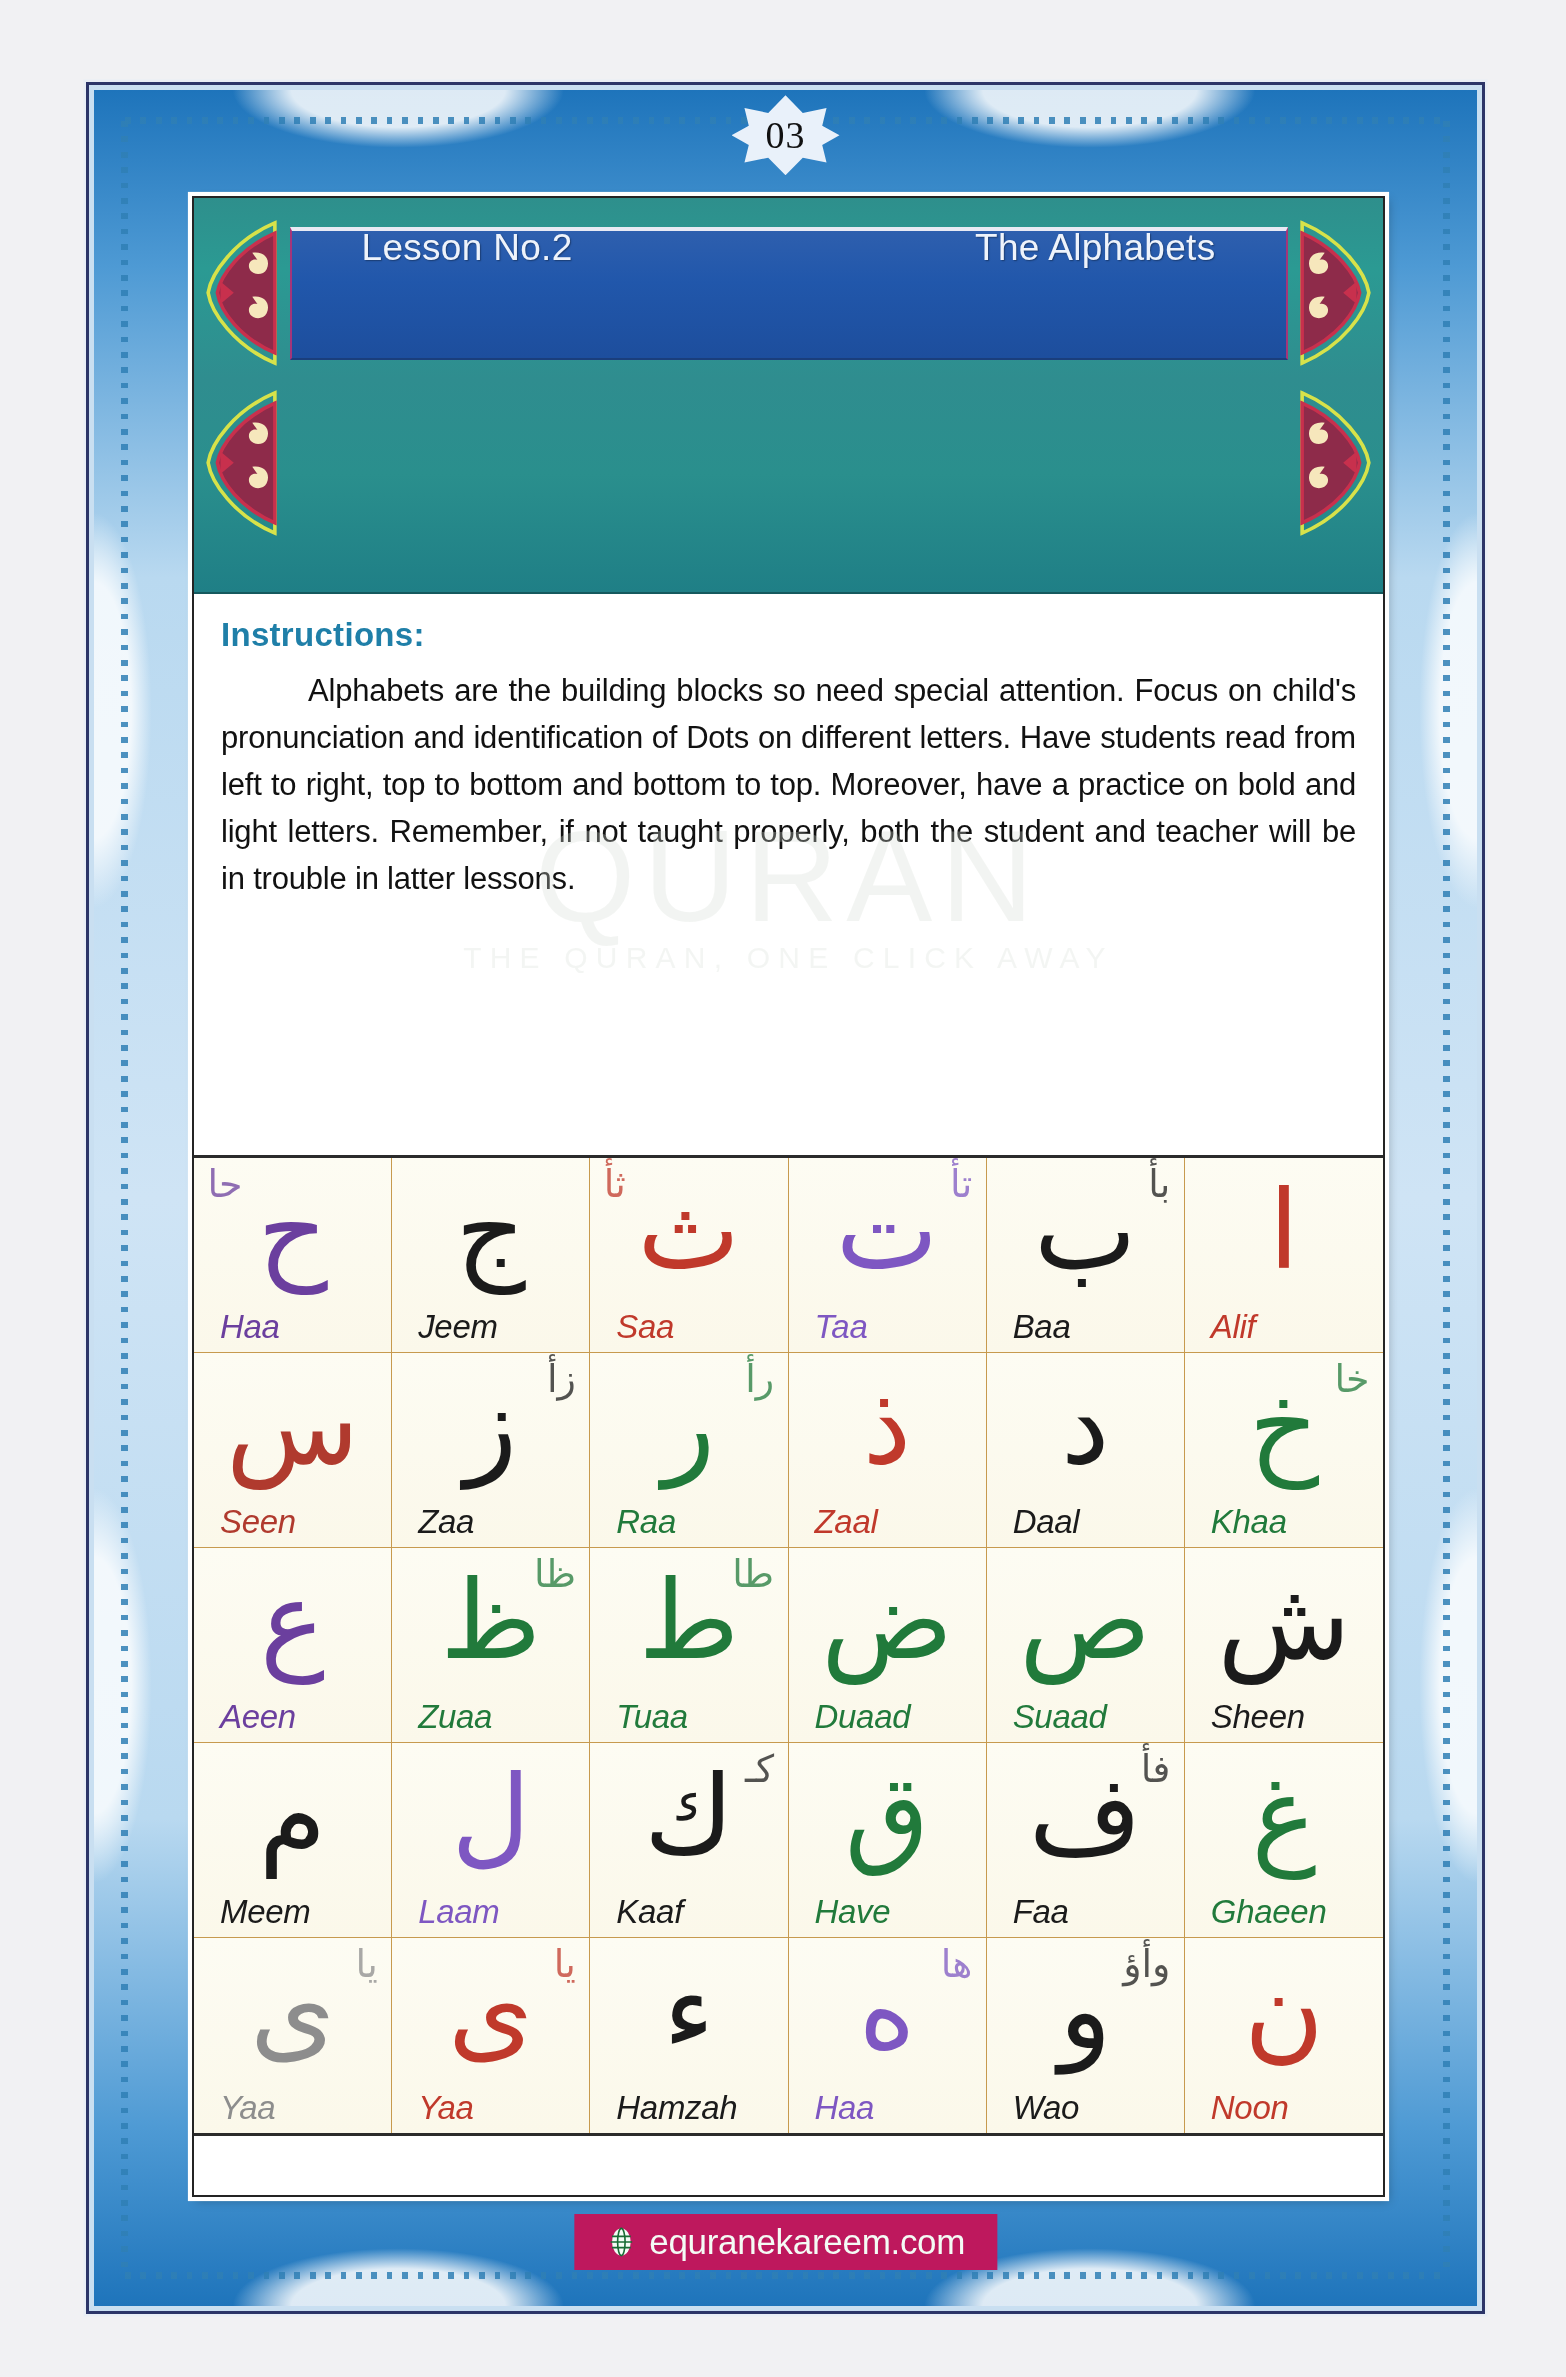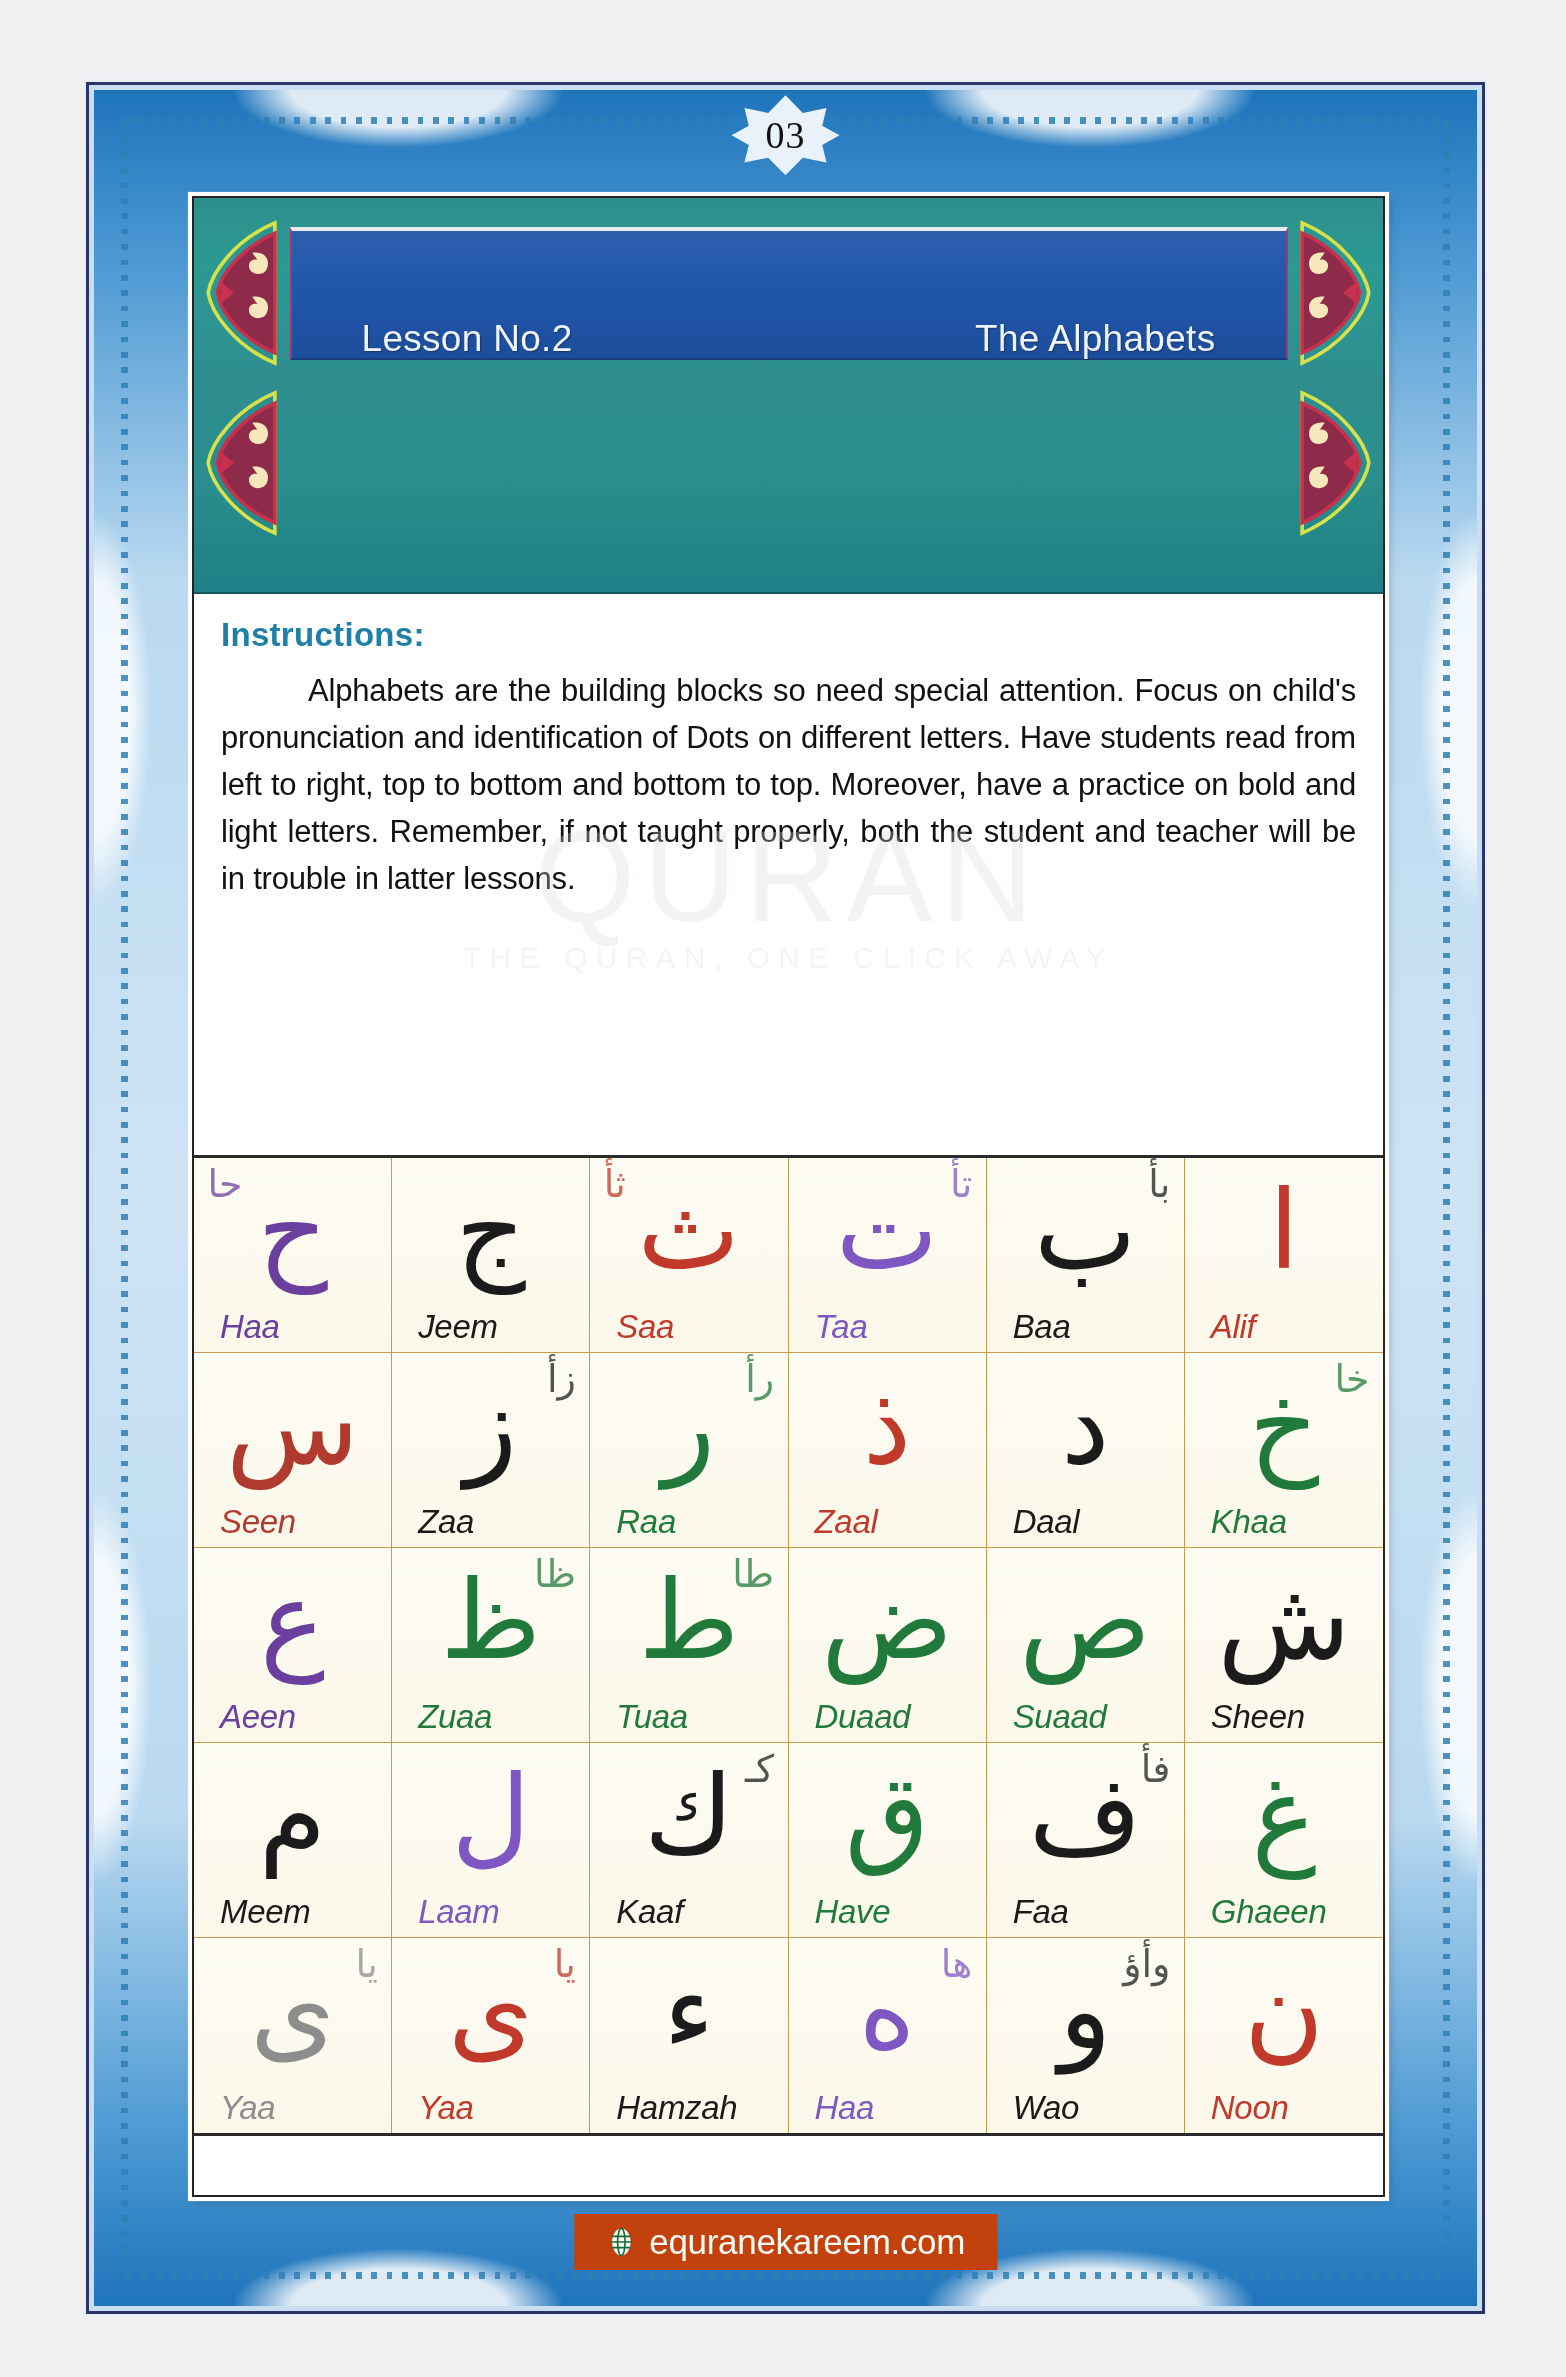--- a/index.html
+++ b/index.html
@@ -170,21 +170,21 @@
   .banner.purple .banner-inner {
     background: linear-gradient(180deg, #5a4fb0 0%, #5247a8 45%, #4a3f9e 100%);
     border: 4.1px solid #a8203a;
     border-top-width: 5.1px;
   }
 
   .banner-text {
     position: absolute;
     inset: 0;
     display: flex;
-    align-items: flex-end;
+    align-items: flex-start;
     justify-content: space-between;
     padding: 0 72px;
   }
   .banner-text span {
     color: #eef3fb;
     font-size: 37px;
     font-weight: 400;
     letter-spacing: 0.3px;
     text-shadow: 1px 1px 1.5px rgba(0,0,0,.35);
   }
@@ -313,21 +313,21 @@
     font-style: italic;
     letter-spacing: -0.3px;
   }
 
   
   .footer {
     position: absolute;
     left: 50%;
     transform: translateX(-50%);
     bottom: 41px;
-    background: #c2410c;
+    background: #be185d;
     padding: 8.2px 32px;
     display: flex;
     align-items: center;
     gap: 13.4px;
     z-index: 9;
   }
   .footer .globe {
     width: 30px;
     height: 30px;
     flex: 0 0 30px;

